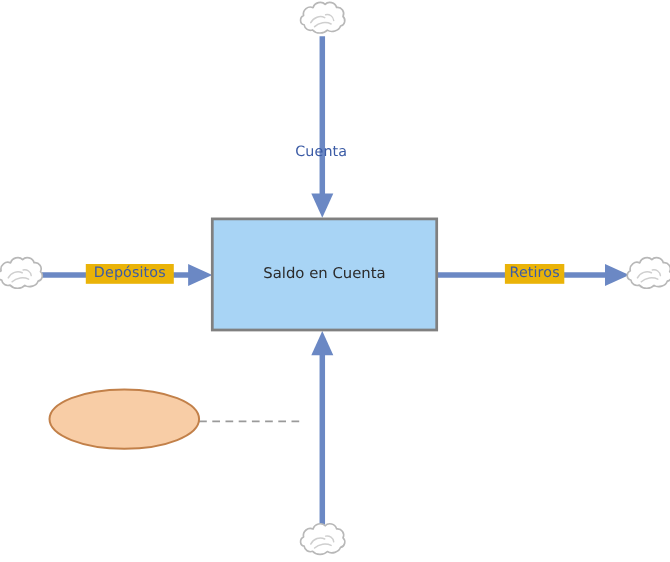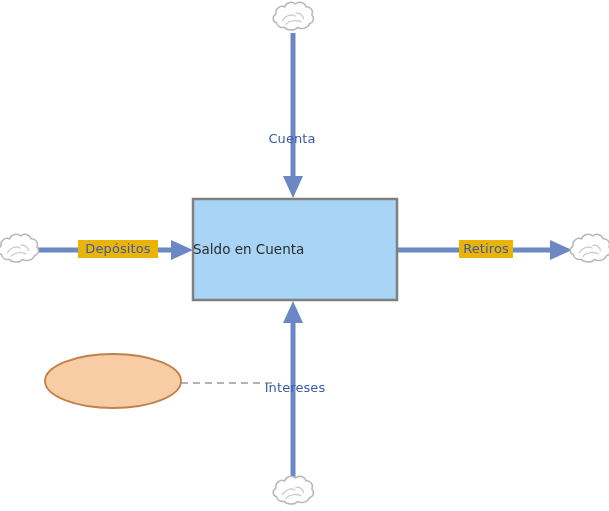--- a/index.html
+++ b/index.html
@@ -68,21 +68,21 @@
     left: 256px;
     top: 379px;
     width: 78px;
     background: transparent;
   }
 
   .shape-text {
     position: absolute;
     font-family: "DejaVu Sans", sans-serif;
     white-space: pre;
-    text-align: left;
+    text-align: center;
     pointer-events: none;
   }
   #text-saldo {
     left: 193px;
     top: 241px;
     width: 204px;
     font-size: 13.5px;
     color: #2b2b2b;
   }
   #text-tasa {
@@ -152,18 +152,17 @@
   </svg>
 
   <div class="dlabel" id="label-ahorro">
     <div>Cuenta</div>
   </div>
 
   <div class="dlabel on-line" id="label-depositos">Depósitos</div>
 
   <div class="dlabel on-line" id="label-retiros">Retiros</div>
 
-  <div class="dlabel" id="label-intereses">Intereses</div>
 
   <div class="shape-text" id="text-saldo">Saldo en Cuenta</div>
 
 
 </div>
 
 </body></html>

